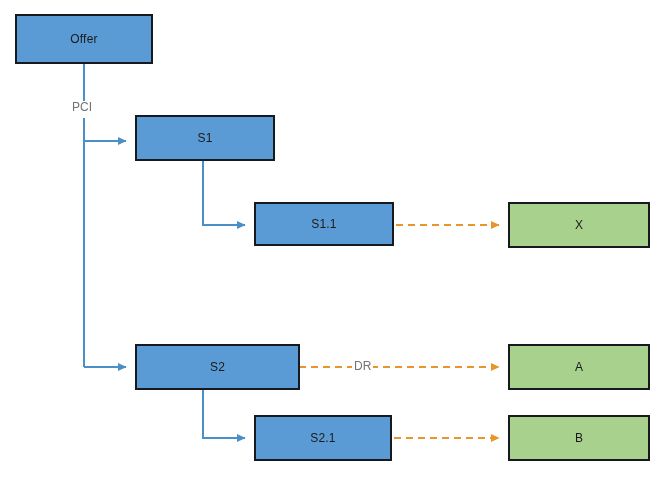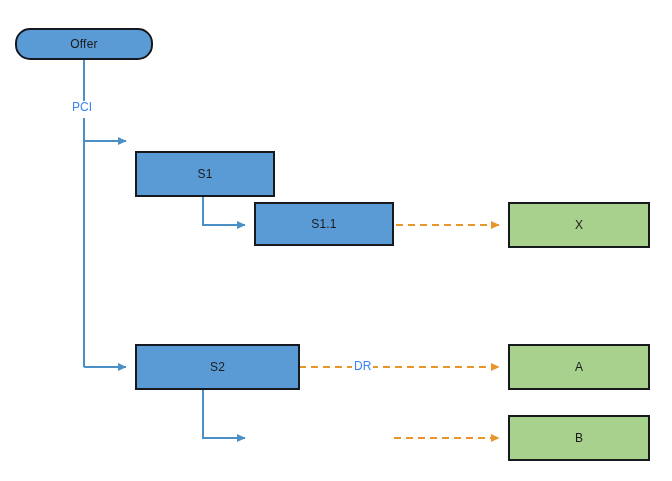--- a/index.html
+++ b/index.html
@@ -29,21 +29,21 @@
     color: #1a1a1a;
     letter-spacing: 0.2px;
     font-family: "Liberation Sans", sans-serif;
   }
   .node.blue  { background: #5b9bd5; }
   .node.green { background: #a9d18e; }
 
   .edge-label {
     position: absolute;
     font-size: 12px;
-    color: #3b82f6;
+    color: #737373;
     background: #ffffff;
     padding: 0 2px;
     line-height: 1;
     white-space: nowrap;
     font-family: "Liberation Sans", sans-serif;
   }
   svg.wires {
     position: absolute;
     left: 0;
     top: 0;
@@ -78,44 +78,47 @@
 
     <path d="M203,390 L203,438 L245,438" fill="none" stroke="#4a90c7" stroke-width="2" marker-end="url(#arrow-blue)"></path>
 
     <path d="M396,225 L499,225" fill="none" stroke="#e8952b" stroke-width="2" stroke-dasharray="7,5" marker-end="url(#arrow-orange)"></path>
 
     <path d="M275,367 L499,367" fill="none" stroke="#e8952b" stroke-width="2" stroke-dasharray="7,5" marker-end="url(#arrow-orange)"></path>
 
     <path d="M394,438 L499,438" fill="none" stroke="#e8952b" stroke-width="2" stroke-dasharray="7,5" marker-end="url(#arrow-orange)"></path>
   </svg>
 
-  <div class="node blue" style="left:15px; top:28px; width:138px; height:32px;border-radius:15px;">
+  <div class="node blue" style="left:15px; top:14px; width:138px; height:50px;">
     <span>Offer</span>
   </div>
 
-  <div class="node blue" style="left:135px; top:115px; width:140px; height:46px;margin-top:36px;">
+  <div class="node blue" style="left:135px; top:115px; width:140px; height:46px;">
     <span>S1</span>
   </div>
 
   <div class="node blue" style="left:254px; top:202px; width:140px; height:44px;">
     <span>S1.1</span>
   </div>
 
   <div class="node green" style="left:508px; top:202px; width:142px; height:46px;">
     <span>X</span>
   </div>
 
   <div class="node blue" style="left:135px; top:344px; width:165px; height:46px;">
     <span>S2</span>
   </div>
 
   <div class="node green" style="left:508px; top:344px; width:142px; height:46px;">
     <span>A</span>
   </div>
 
+  <div class="node blue" style="left:254px; top:415px; width:138px; height:46px;">
+    <span>S2.1</span>
+  </div>
 
   <div class="node green" style="left:508px; top:415px; width:142px; height:46px;">
     <span>B</span>
   </div>
 
   <div class="edge-label" style="left:70px; top:101px;">PCI</div>
 
   <div class="edge-label" style="left:352px; top:360px;">DR</div>
 
 </div>

